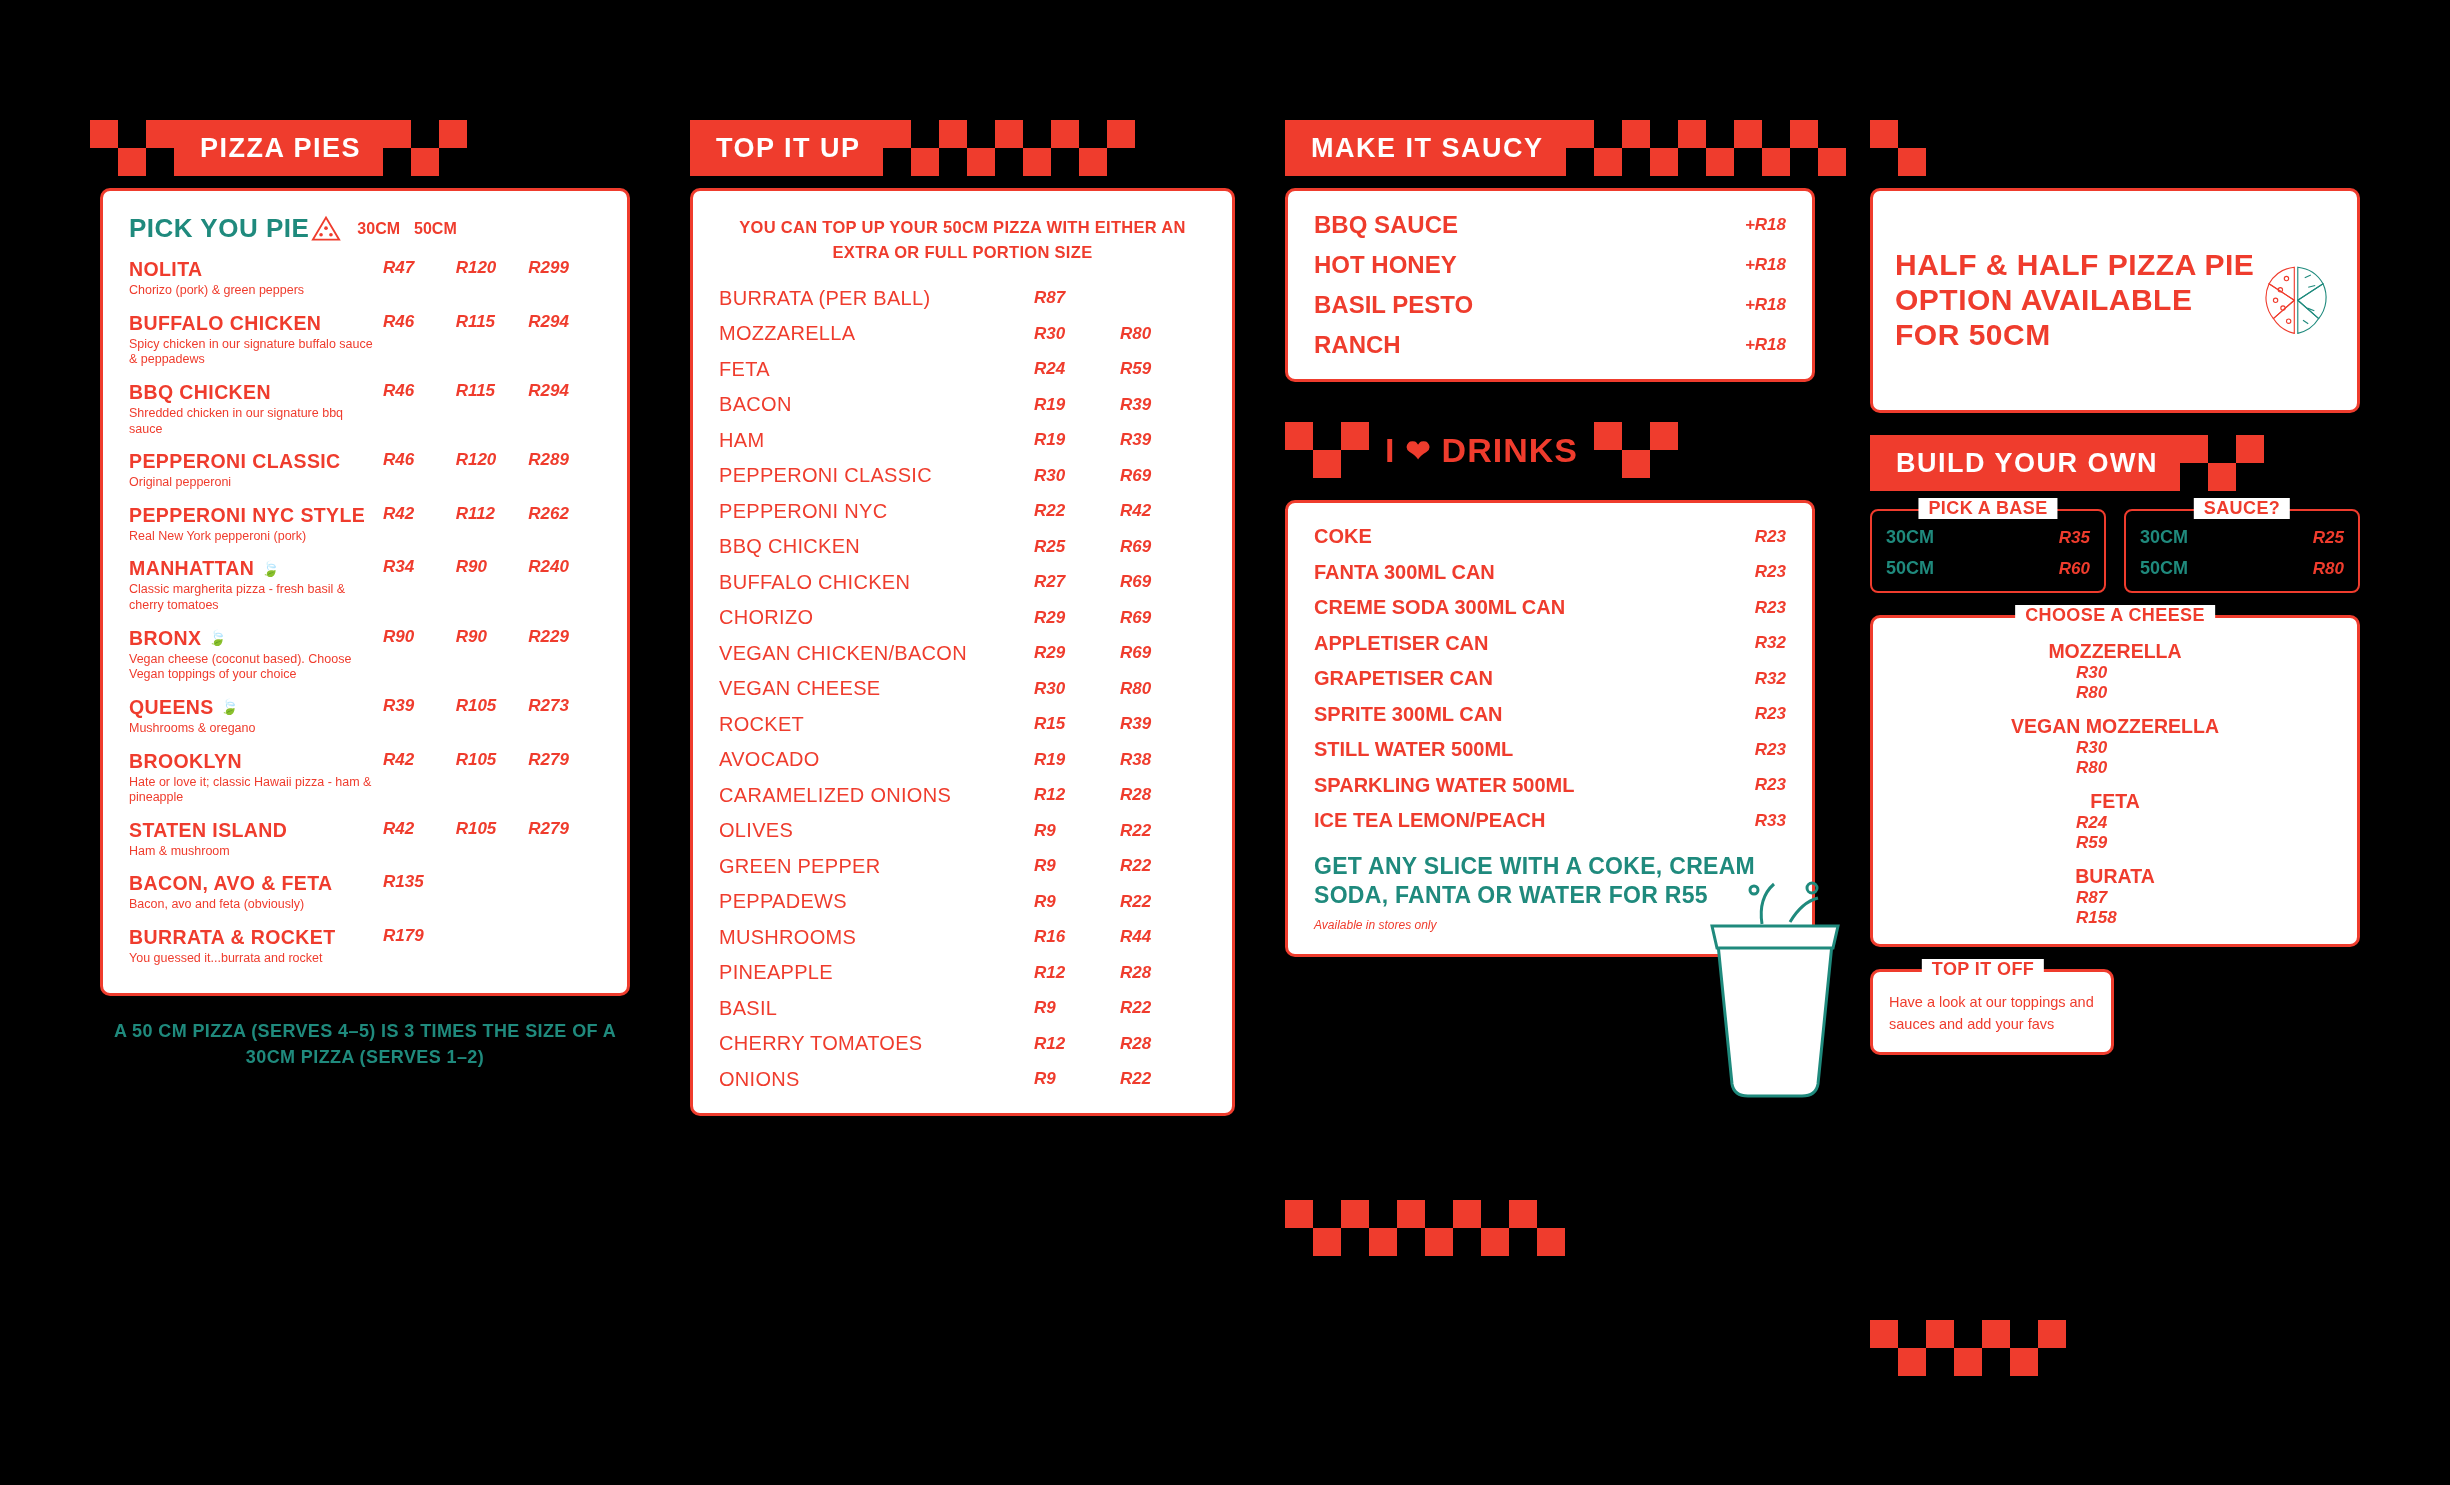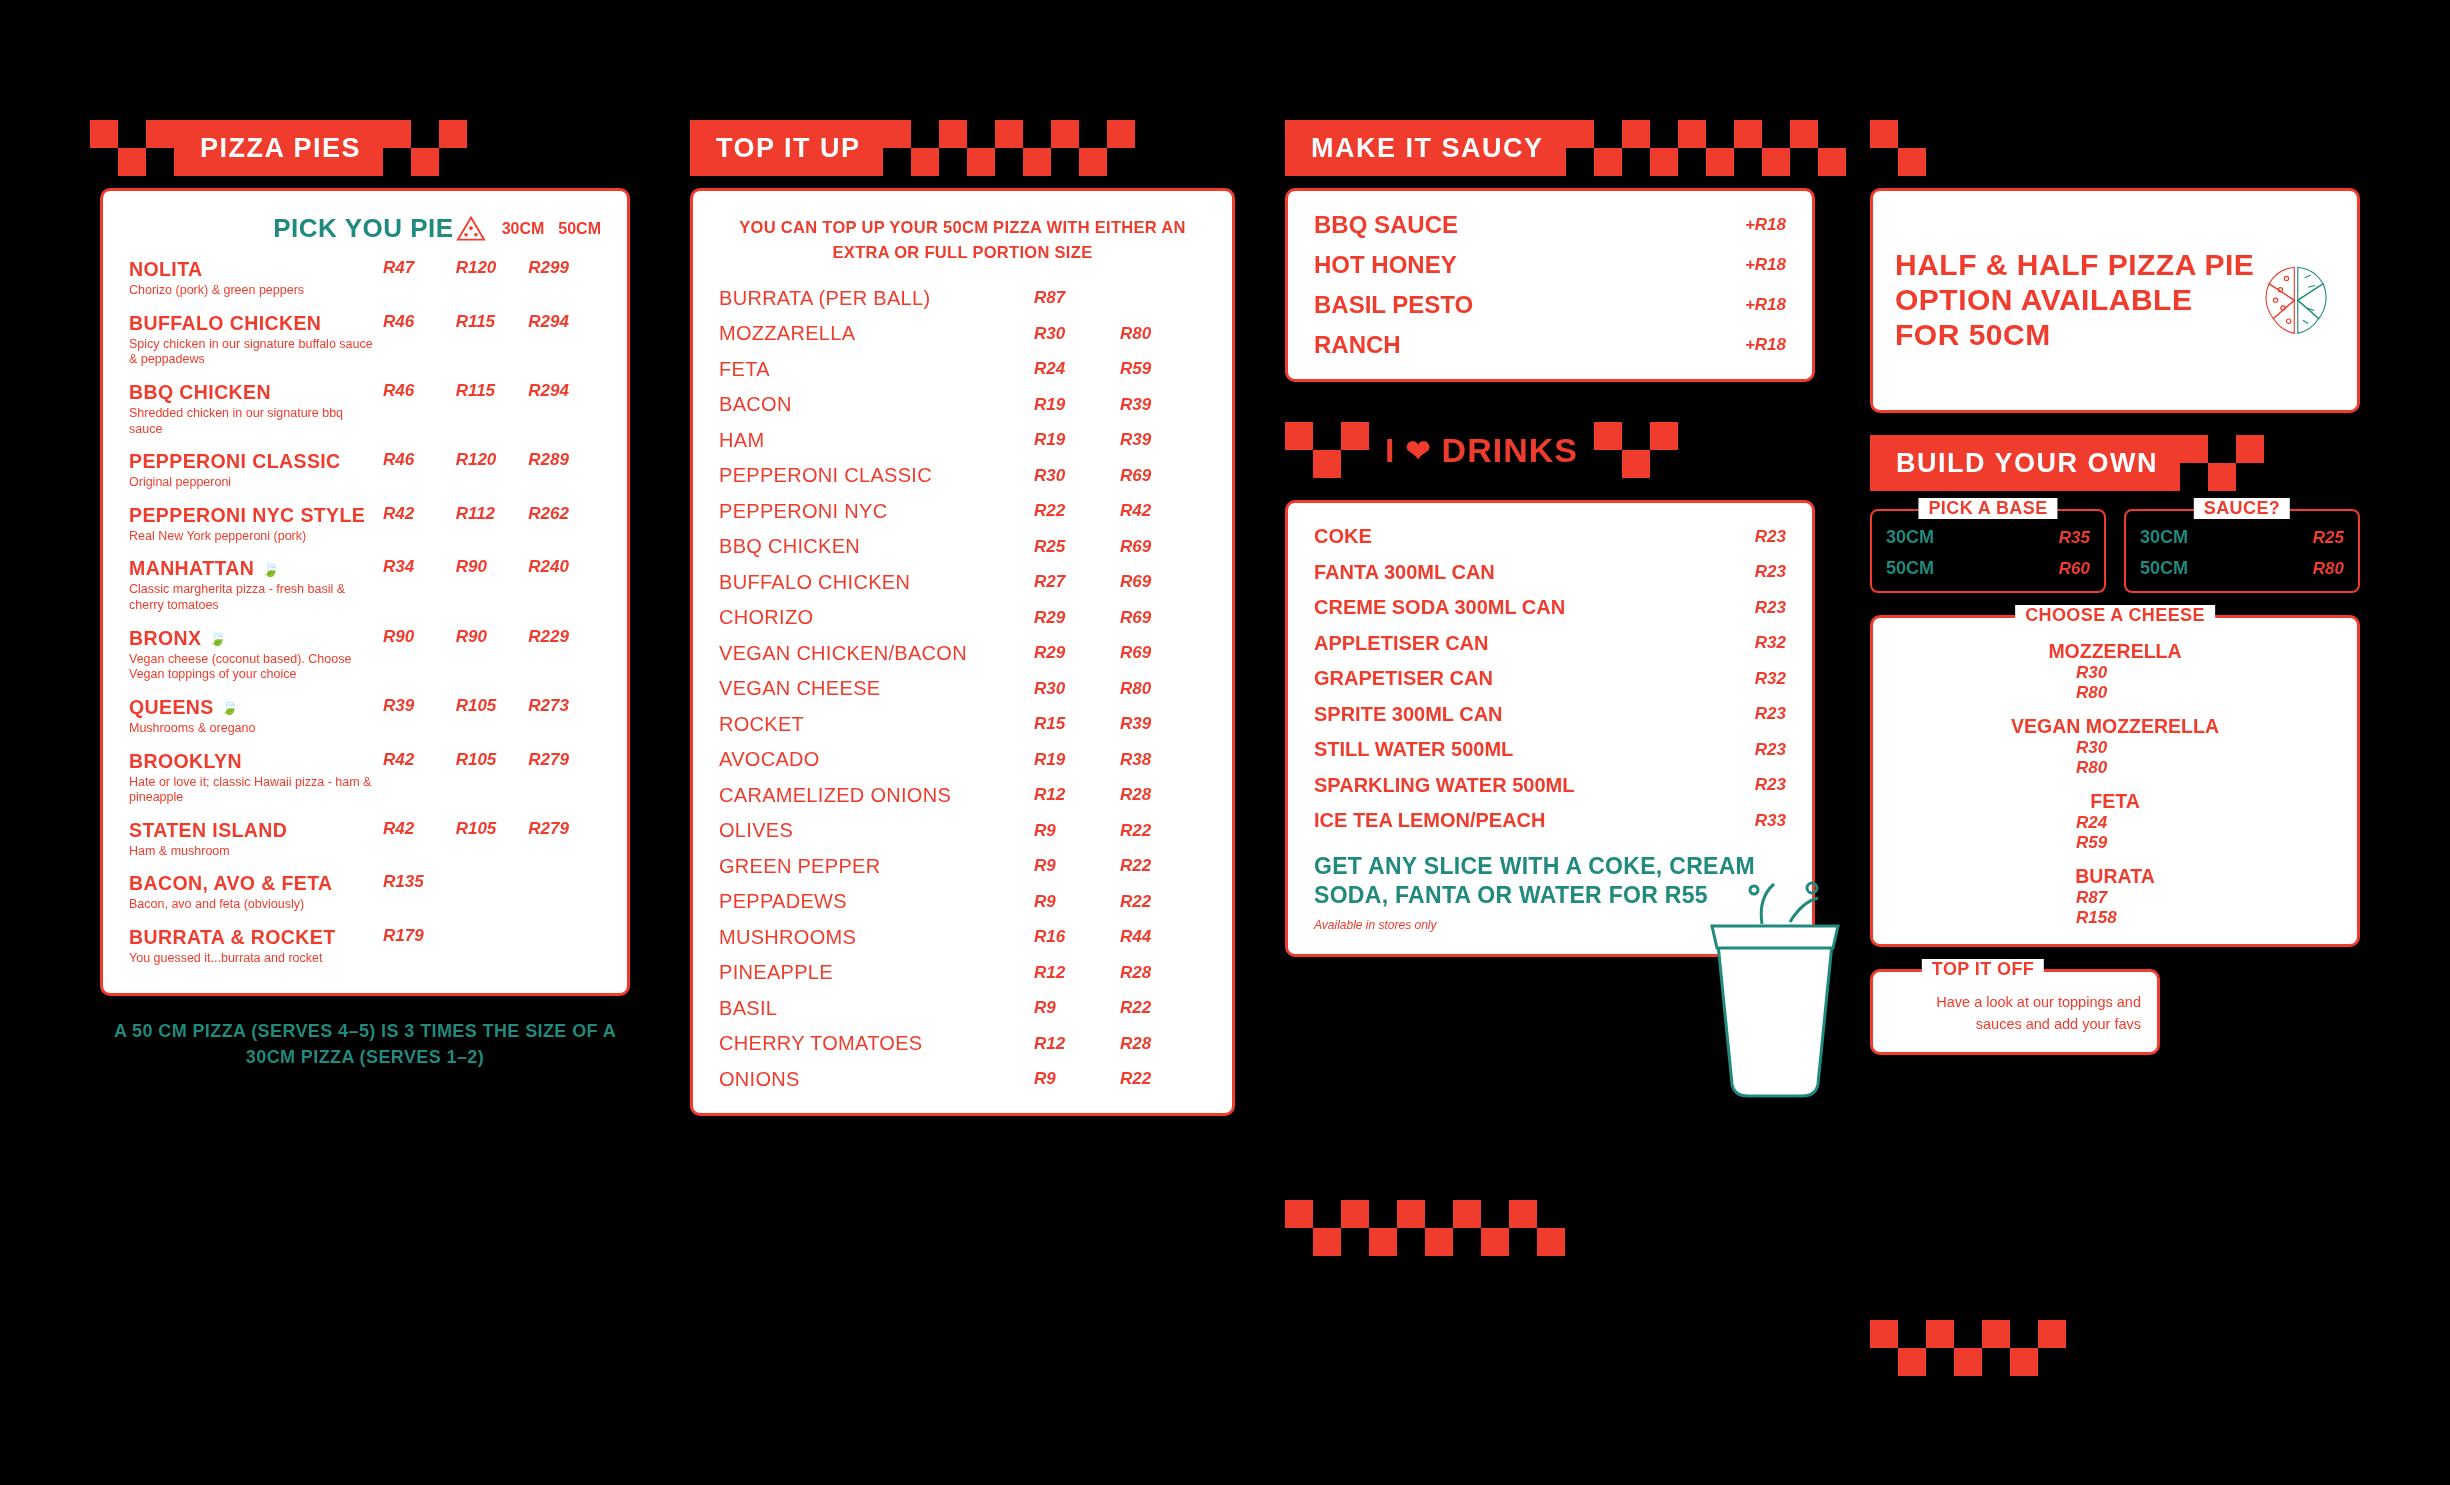--- a/index.html
+++ b/index.html
@@ -59,21 +59,21 @@
 
   
   #col1 { left: 100px; top: 120px; width: 530px; }
   #col2 { left: 690px; top: 120px; width: 545px; }
   #col3 { left: 1285px; top: 120px; width: 530px; }
   #col4 { left: 1870px; top: 120px; width: 490px; }
 
   
   .pies-card { padding: 22px 26px 26px 26px; }
   .pies-head {
-    display: flex; align-items: center; justify-content: flex-end;
+    display: flex; align-items: center; justify-content: flex-start;
     margin-bottom: 14px;
   }
   .pies-head .t {
     color: var(--teal); font-weight: bold; font-size: 26px; letter-spacing: .5px;
   }
   .sizes { display: flex; align-items: center; gap: 14px; }
   .sizes .lbl { color: var(--red); font-weight: bold; font-size: 16px; }
   .slice-ico { width: 34px; height: 28px; }
 
   .pie-row { display: flex; align-items: flex-start; margin-bottom: 13px; }
@@ -153,21 +153,21 @@
   }
   .f-row { display: flex; justify-content: space-between; align-items: center; margin-bottom: 10px; }
   .f-name { color: var(--teal); font-weight: bold; font-size: 18px; }
   .f-price { color: var(--red); font-weight: bold; font-size: 17px; font-style: italic; }
 
   .cheese-card { padding: 22px 20px 16px 20px; position: relative; margin-top: 22px; }
   .ch-row { display: flex; align-items: center; margin-bottom: 12px; flex-direction: column; }
   .ch-name { flex: 1; color: var(--red); font-weight: bold; font-size: 19.5px; }
   .ch-p { width: 78px; color: var(--red); font-weight: bold; font-size: 17px; font-style: italic; }
 
-  .tio-card { padding: 20px 16px 16px 16px; width: 290px; margin-top: 22px; position: relative; text-align: right; }
+  .tio-card { padding: 20px 16px 16px 16px; width: 244px; margin-top: 22px; position: relative; }
   .tio-text { color: var(--red); font-size: 14.5px; line-height: 1.5; }
 </style>
 </head>
 <body>
 
 <div class="page">
 
   <div class="col" id="col1">
 
     <div class="banner" style="margin-left:-10px;">

